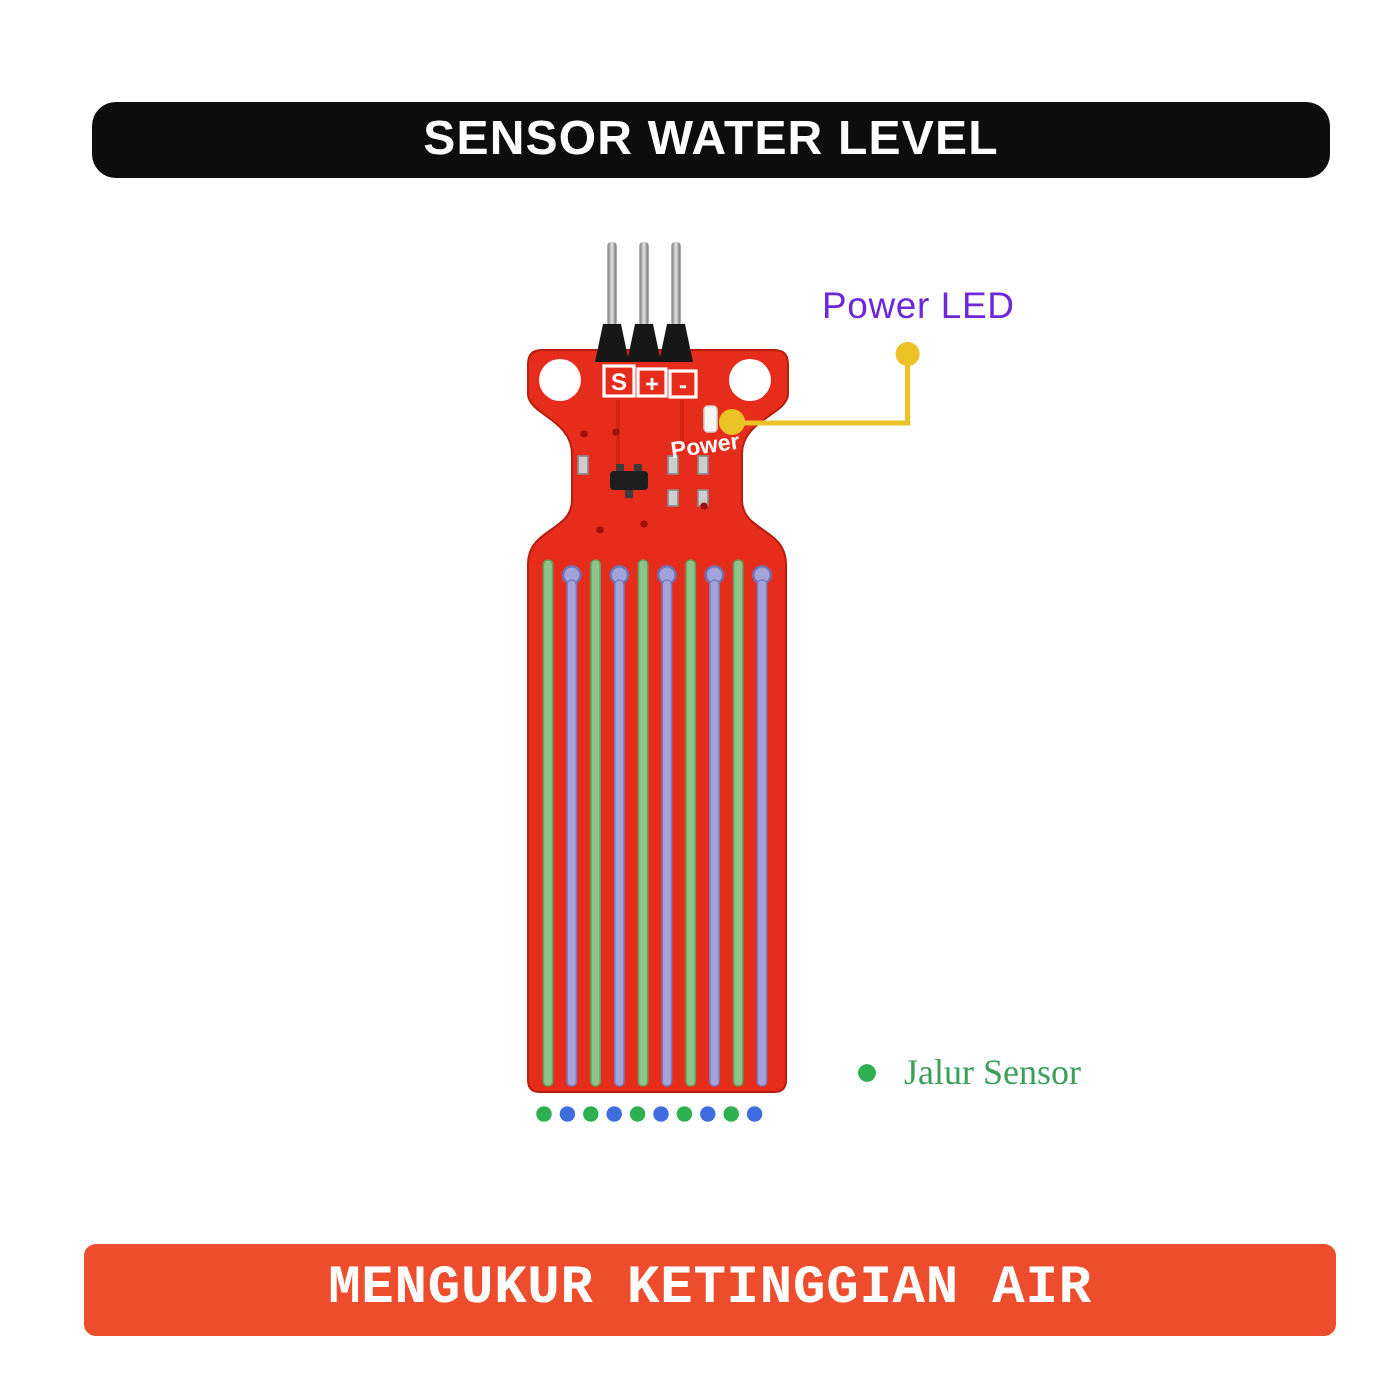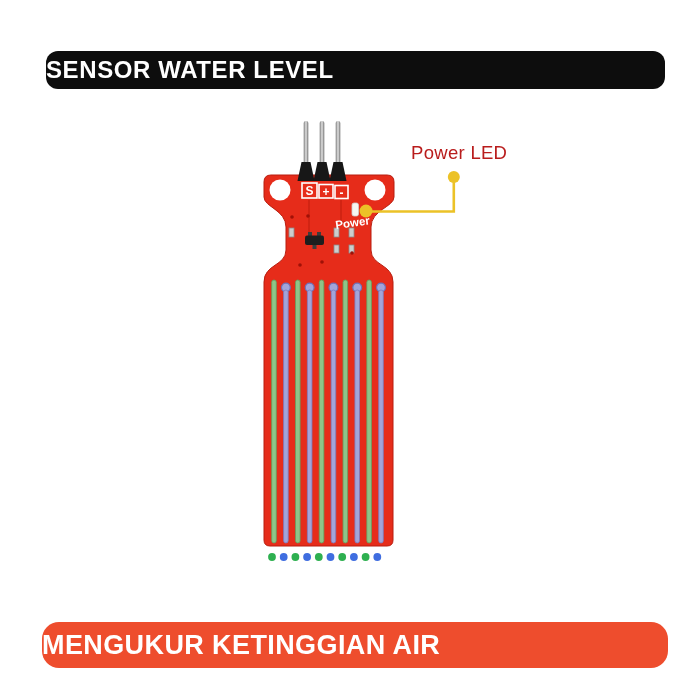--- a/index.html
+++ b/index.html
@@ -3,34 +3,34 @@
 <meta charset="utf-8">
 <style>
   html,body{margin:0;padding:0;}
   body{
     width:700px;height:700px;position:relative;background:#ffffff;
     font-family:"Liberation Sans",sans-serif;overflow:hidden;
   }
   .stage{position:absolute;inset:0;width:700px;height:700px;}
   .banner{
     position:absolute;color:#ffffff;font-weight:bold;
-    display:flex;align-items:center;
+    display:flex;align-items:center;justify-content:center;
     font-family:"Liberation Sans",sans-serif;white-space:nowrap;
   }
   .banner-top{
     left:46px;top:51px;width:619px;height:38px;border-radius:12px;
     background:var(--banner-black,#0d0d0d);font-size:24px;letter-spacing:.6px;
   }
   .banner-bottom{
-    left:42px;top:622px;width:626px;height:46px;border-radius:17px;
-    background:var(--banner-orange,#ee4d2d);font-size:27px;letter-spacing:.4px;
+    left:42px;top:622px;width:626px;height:46px;border-radius:6px;
+    background:var(--banner-orange,#ee4d2d);font-size:27px;letter-spacing:.4px;font-family:Liberation Mono, monospace;
   }
   .power-led-label{
     position:absolute;left:411px;top:142px;
-    font-size:18.5px;color:#b91c1c;letter-spacing:.3px;
+    font-size:18.5px;color:#6d28d9;letter-spacing:.3px;
   }
   .legend{
     position:absolute;left:429px;top:527px;
     font-family:"Liberation Serif",serif;font-size:18px;
   }
   .legend-item{display:flex;align-items:center;margin-bottom:6px;height:19px;}
   .legend-bullet{width:9px;height:9px;border-radius:50%;margin-right:14px;flex:0 0 auto;}
   svg{position:absolute;inset:0;}
   .pcb{fill:var(--red,#e62c1a);stroke:#b81d0f;stroke-width:1;}
   .hole{fill:#ffffff;}
@@ -154,19 +154,23 @@
     <g>
       <polyline class="callout-line" points="368,211.5 453.8,211.5 453.8,180"></polyline>
       <circle class="callout-dot" cx="453.8" cy="177" r="6"></circle>
       <circle class="callout-dot" cx="366" cy="211" r="6.5"></circle>
     </g>
   </svg>
 
   <div class="power-led-label">Power LED</div>
 
   <div class="legend">
+    <div class="legend-item">
+      <span class="legend-bullet" style="background: rgb(46, 176, 80);"></span>
+      <span style="color: rgb(59, 160, 92);">Jalur Sensor</span>
+    </div>
   </div>
 
   <div class="banner banner-bottom">
     <span>MENGUKUR KETINGGIAN AIR</span>
   </div>
 
 </div>
 
 </body></html>

